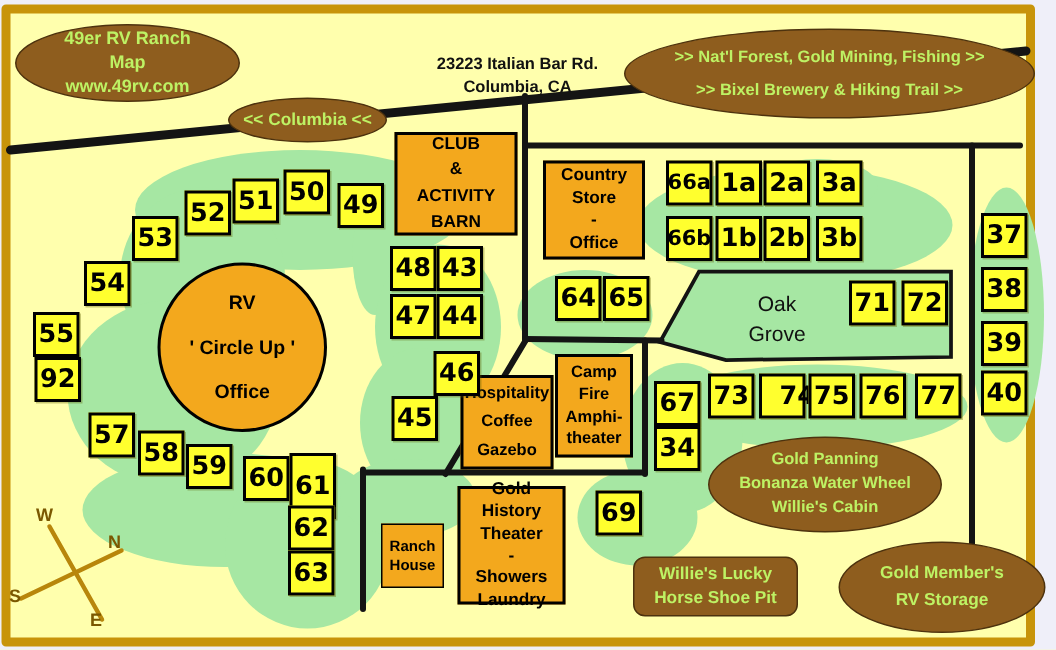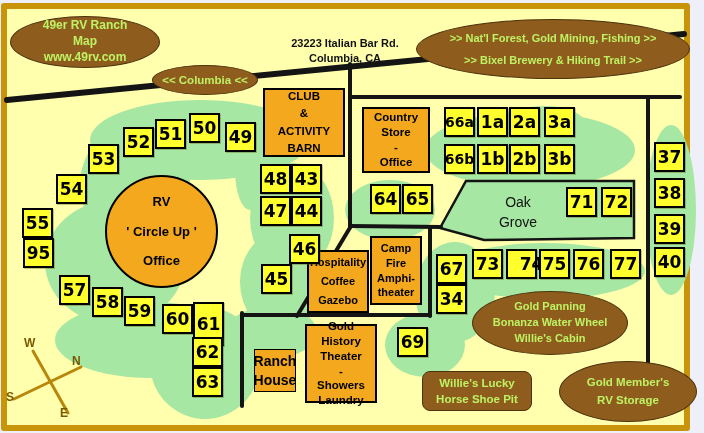--- a/index.html
+++ b/index.html
@@ -22,21 +22,21 @@
   #sign-dest{left:416px;top:19px;width:274px;height:60px;font-size:11px;line-height:2.0;}
   #sign-goldpan{left:472px;top:291px;width:156px;height:64px;font-size:11px;line-height:1.45;}
   #sign-members{left:559px;top:361px;width:138px;height:61px;font-size:11.5px;line-height:1.5;}
   #sign-horseshoe{left:422px;top:371px;width:110px;height:40px;font-size:11.5px;line-height:1.4;
                   border-radius:8px;border:1px solid #4d320e;}
   #bldg-club{left:263px;top:88px;width:82px;height:69px;font-size:11.5px;line-height:1.5;}
   #bldg-store{left:362px;top:107px;width:68px;height:66px;font-size:11.5px;line-height:1.3;}
   #bldg-hosp{left:307px;top:250px;width:62px;height:63px;font-size:11px;line-height:1.7;}
   #bldg-fire{left:370px;top:236px;width:52px;height:69px;font-size:11px;line-height:1.35;}
   #bldg-theater{left:305px;top:324px;width:72px;height:79px;font-size:11.5px;line-height:1.3;}
-  #bldg-ranch{left:254px;top:349px;width:42px;height:43px;font-size:14px;line-height:1.3;border-width:1.5px;}
+  #bldg-ranch{left:254px;top:349px;width:42px;height:43px;font-size:10px;line-height:1.3;border-width:1.5px;}
   #corral{left:105px;top:175px;width:113px;height:113px;border-radius:50%;font-size:13px;line-height:2.3;}
   .maplabel{position:absolute;text-align:center;color:#111;white-space:pre-line;}
   #address{left:265px;top:36px;width:160px;font-size:11px;line-height:1.35;font-weight:bold;}
   #oakgrove-label{left:468px;top:192px;width:100px;font-size:14px;line-height:1.45;}
   .compass-letter{position:absolute;font-size:12px;font-weight:bold;color:#7B5800;}
   #cl-w{left:24px;top:336px;} #cl-n{left:72px;top:354px;} #cl-s{left:6px;top:390px;} #cl-e{left:60px;top:406px;}
 </style>
 </head>
 <body>
 
@@ -133,21 +133,21 @@
   <span class="compass-letter" id="cl-e">E</span>
 
   <div id="sites">
       <div class="site" style="left: 225px; top: 122px; width: 31px; height: 30px;">49</div>
       <div class="site" style="left: 189px; top: 113px; width: 31px; height: 30px;">50</div>
       <div class="site" style="left: 155px; top: 119px; width: 31px; height: 30px;">51</div>
       <div class="site" style="left: 123px; top: 127px; width: 31px; height: 30px;">52</div>
       <div class="site" style="left: 88px; top: 144px; width: 31px; height: 30px;">53</div>
       <div class="site" style="left: 56px; top: 174px; width: 31px; height: 30px;">54</div>
       <div class="site" style="left: 22px; top: 208px; width: 31px; height: 30px;">55</div>
-      <div class="site" style="left: 23px; top: 238px; width: 31px; height: 30px;">95</div>
+      <div class="site" style="left: 23px; top: 238px; width: 31px; height: 30px;">92</div>
       <div class="site" style="left: 59px; top: 275px; width: 31px; height: 30px;">57</div>
       <div class="site" style="left: 92px; top: 287px; width: 31px; height: 30px;">58</div>
       <div class="site" style="left: 124px; top: 296px; width: 31px; height: 30px;">59</div>
       <div class="site" style="left: 162px; top: 304px; width: 31px; height: 30px;">60</div>
       <div class="site" style="left: 193px; top: 302px; width: 31px; height: 44px;">61</div>
       <div class="site" style="left: 192px; top: 337px; width: 31px; height: 30px;">62</div>
       <div class="site" style="left: 192px; top: 367px; width: 31px; height: 30px;">63</div>
       <div class="site" style="left: 260px; top: 164px; width: 31px; height: 30px;">48</div>
       <div class="site" style="left: 291px; top: 164px; width: 31px; height: 30px;">43</div>
       <div class="site" style="left: 260px; top: 196px; width: 31px; height: 30px;">47</div>

